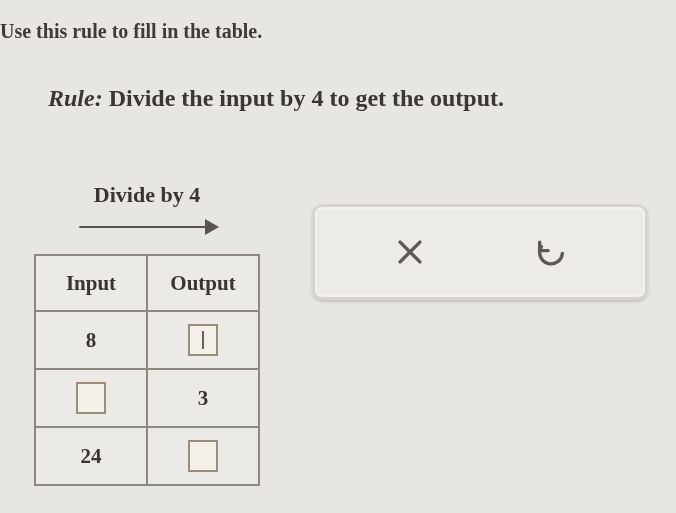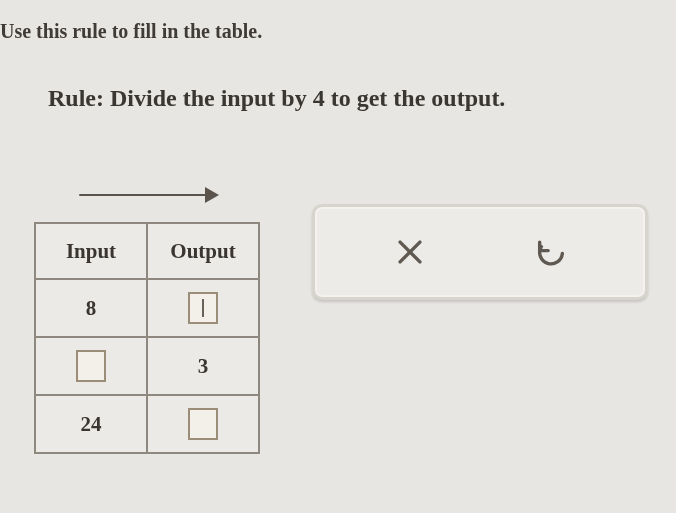--- a/index.html
+++ b/index.html
@@ -21,20 +21,21 @@
     color: #403b36;
   }
   .rule {
     position: absolute;
     top: 85px;
     left: 48px;
     font-size: 24px;
     color: #3a3632;
   }
   .rule-label {
+    font-style: italic;
     font-weight: 600;
   }
   .rule-text {
     font-weight: 600;
     text-align: right;
   }
   .table-area {
     position: absolute;
     top: 182px;
     left: 34px;
@@ -138,20 +139,21 @@
 <body>
 
 <div class="instruction">Use this rule to fill in the table.</div>
 
 <div class="rule">
   <span class="rule-label">Rule:</span>
   <span class="rule-text">Divide the input by 4 to get the output.</span>
 </div>
 
 <div class="table-area">
+  <div class="table-caption">Divide by 4</div>
   <div class="arrow-wrap">
     <div class="arrow-line"></div>
     <div class="arrow-head"></div>
   </div>
   <table>
     <thead>
       <tr>
         <th>Input</th>
         <th>Output</th>
       </tr>

